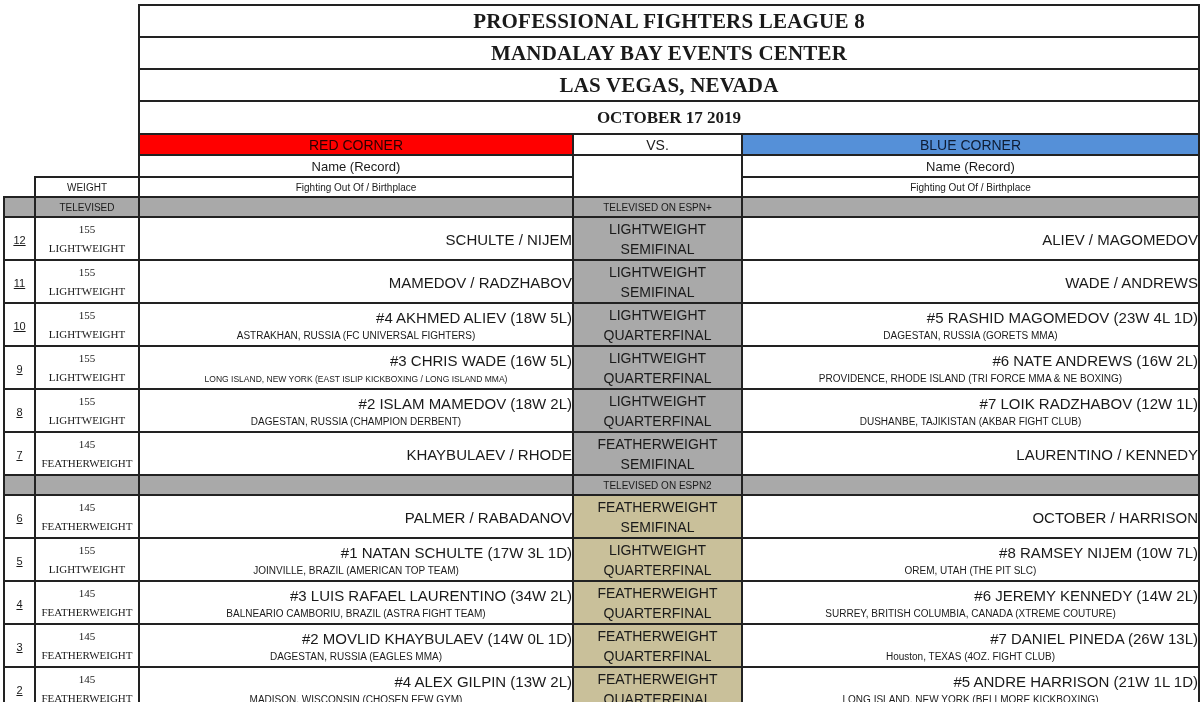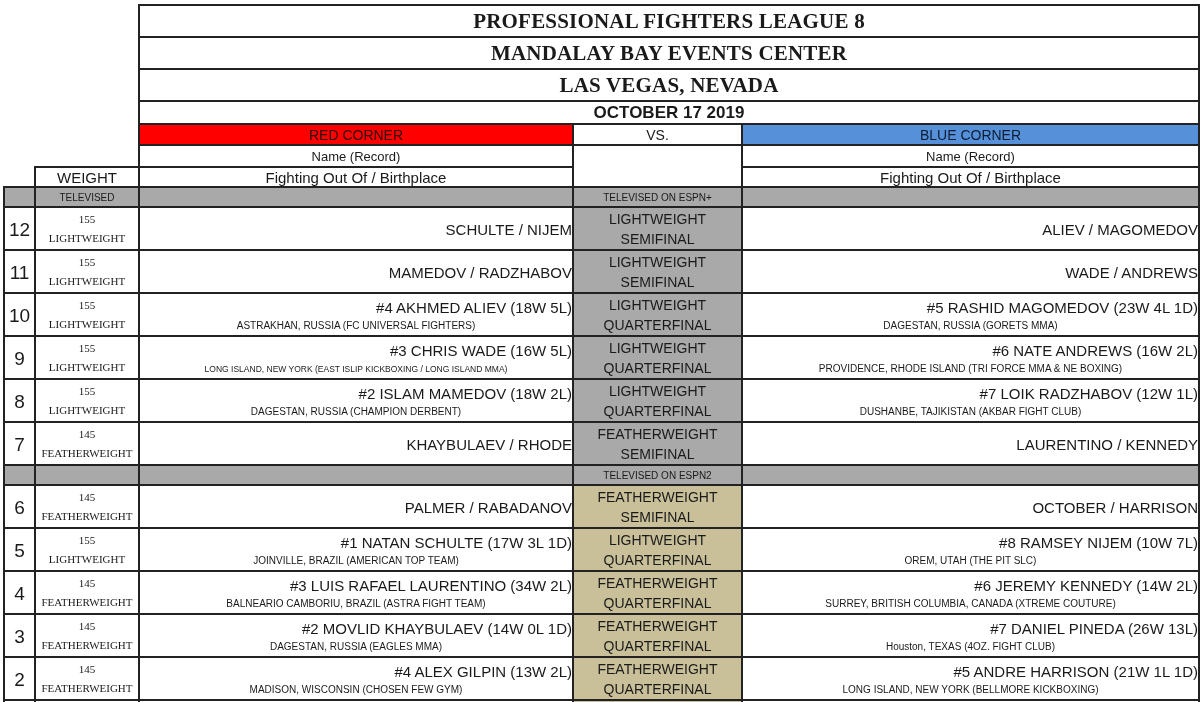--- a/index.html
+++ b/index.html
@@ -14,30 +14,30 @@
     border: 2px solid #222;
     text-align: center; vertical-align: middle;
     overflow: hidden; white-space: nowrap;
     padding: 0;
   }
   td.blank { border: none !important; background: transparent; }
   .title td.t {
     font-family: "Liberation Serif", serif; font-weight: bold;
     font-size: 21px; line-height: 20px; letter-spacing: 0.2px; height: 32px; margin-left: 27px;
   }
-  .title td.date { font-family: Liberation Sans, sans-serif; font-weight: bold; font-size: 17px; height: 23px; }
+  .title td.date { font-family: Liberation Serif, serif; font-weight: bold; font-size: 17px; height: 33px; }
   td.red { background: #ff0000; color: #2a0000; font-size: 14px; height: 21px; }
   td.blue { background: #5590d8; color: #0e1c33; font-size: 14px; height: 21px; }
   td.vs { font-size: 14px; }
   td.sub { font-size: 13px; height: 22px; }
-  td.sub2 { font-size: 15px; height: 20px; }
+  td.sub2 { font-size: 10px; height: 20px; }
   tr.grayrow td { background: #a9a9a9; height: 20px; font-size: 10px; }
   td.graycell { background: #a9a9a9; }
   td.tancell { background: #c9c09a; }
-  td.num { font-size: 19px; vertical-align: top; padding-top: 3px !important; width: 31px; }
+  td.num { font-size: 11px; vertical-align: top; padding-top: 3px !important; width: 31px; text-decoration: underline; }
   .wt { font-family: "Liberation Serif", serif; font-size: 11px; line-height: 19px; }
   .f1 { font-size: 15px; line-height: 21px; text-align: right; }
   .f2 { font-size: 10px; line-height: 16px; text-align: center; }
   .f2.small { font-size: 8.5px; }
   .f3 { font-size: 14px; line-height: 20px; }
   tr.bout td { height: 41px; }
   td.fight { vertical-align: top; padding-top: 1px !important; }
   td.stage { vertical-align: top; padding-top: 1px !important; }
 </style>
 </head>

